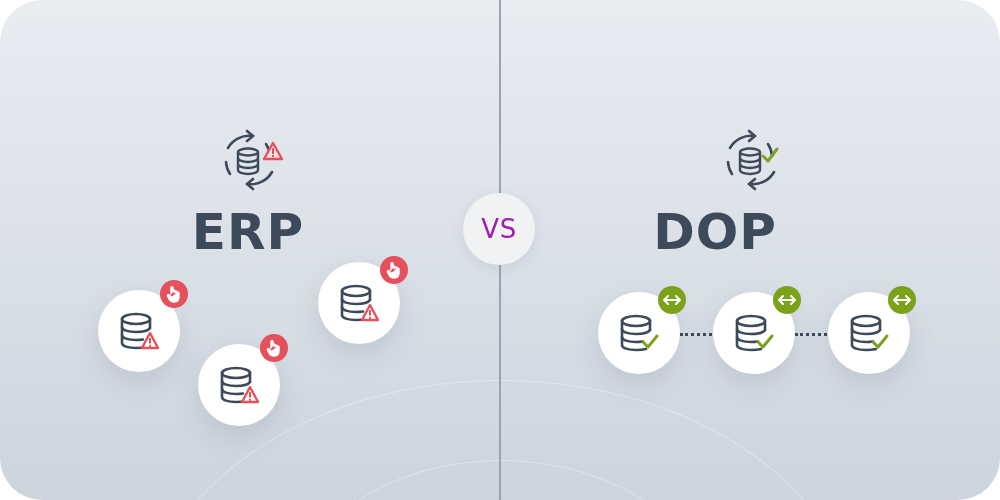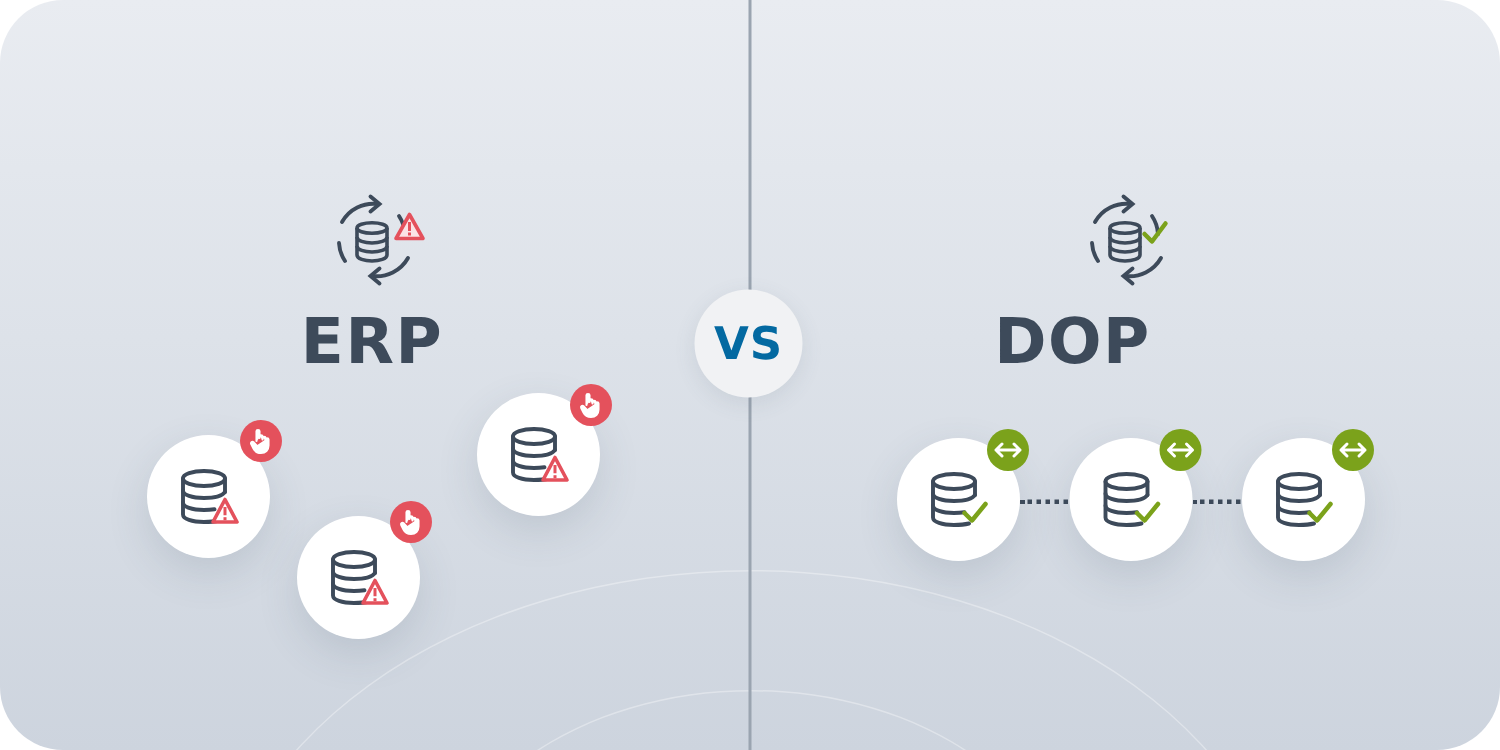--- a/index.html
+++ b/index.html
@@ -3,22 +3,22 @@
 <meta charset="utf-8">
 <style>
   html,body{margin:0;padding:0;background:#ffffff;}
   body{width:1000px;height:500px;overflow:hidden;position:relative;font-family:"DejaVu Sans","Liberation Sans",sans-serif;}
   .card{position:absolute;left:0;top:0;width:1000px;height:500px;border-radius:42px;overflow:hidden;
         background:linear-gradient(180deg,#e9ecf1 0%,#dde2e9 45%,#cdd4de 100%);}
   .arc{position:absolute;border-radius:50%;border:1.5px solid rgba(255,255,255,0.35);}
   .divider{position:absolute;left:499px;top:0;width:2px;height:500px;background:#9aa4b0;}
   .vs{position:absolute;left:463px;top:193px;width:72px;height:72px;border-radius:50%;background:#f1f2f4;
       box-shadow:0 4px 14px rgba(80,95,115,0.12);display:flex;align-items:center;justify-content:center;
-      color:#0369a1;font-weight:700;font-size:30px;letter-spacing:0.5px;}
-  .title{position:absolute;width:200px;text-align:center;color:#3d4a5a;font-weight:600;font-size:42px;letter-spacing:1px;top:203px;}
+      color:#a21caf;font-weight:400;font-size:26px;letter-spacing:0.5px;}
+  .title{position:absolute;width:200px;text-align:center;color:#3d4a5a;font-weight:600;font-size:50px;letter-spacing:1px;top:203px;}
   .hicon{position:absolute;width:72px;height:72px;top:124px;}
   .node{position:absolute;width:82px;height:82px;border-radius:50%;background:#ffffff;
         box-shadow:0 10px 28px rgba(70,85,105,0.16);}
   .node svg.db{position:absolute;left:18px;top:18px;width:46px;height:46px;}
   .badge{position:absolute;width:28px;height:28px;border-radius:50%;display:flex;align-items:center;justify-content:center;}
   .badge.red{background:#e4515c;}
   .badge.green{background:#7ba21b;}
   .dots{position:absolute;top:333px;height:0;border-top:3px dotted #3d4a5a;}
 </style>
 </head>

